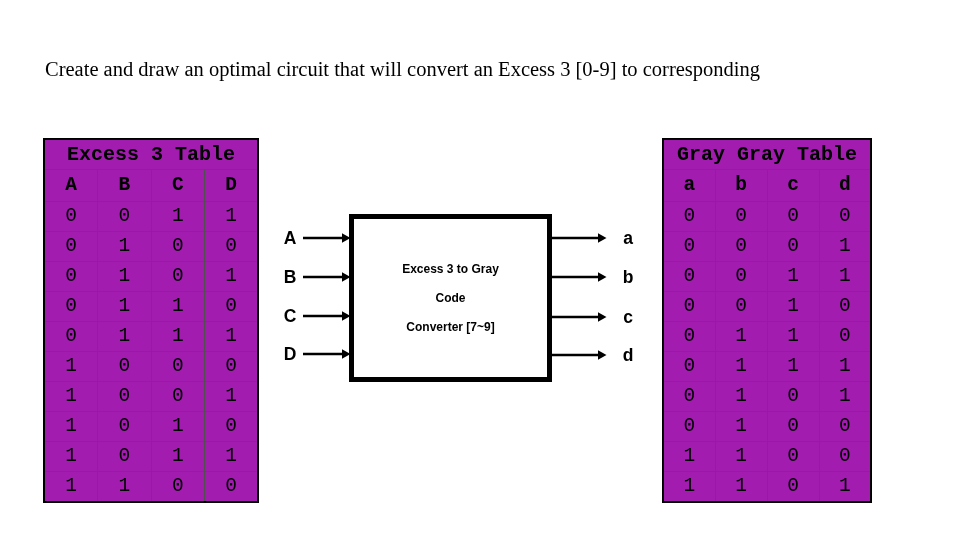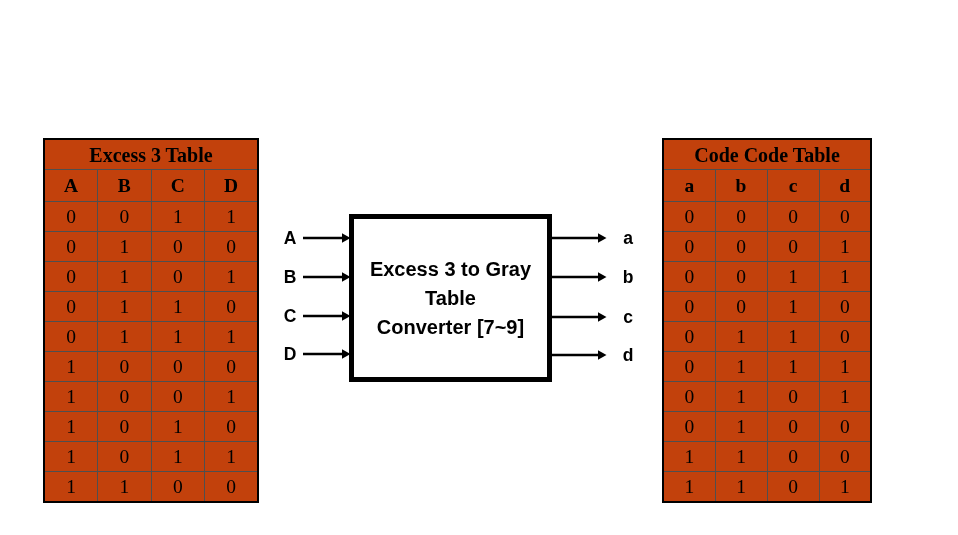--- a/index.html
+++ b/index.html
@@ -24,22 +24,22 @@
     font-size: 20.5px;
     line-height: 26.5px;
     font-weight: 400;
     color: #000000;
   }
   
   .code-table {
     position: absolute;
     border-collapse: collapse;
     table-layout: fixed;
-    background: #c2410c;
-    font-family: Liberation Serif, serif;
+    background: #a21caf;
+    font-family: Liberation Mono, monospace;
   }
   .code-table th, .code-table td {
     border: 1.6px solid #4f4f4f;
     text-align: center;
     vertical-align: middle;
     padding: 0;
     line-height: 1;
   }
   .code-table { border: 2.5px solid #000000; }
   .code-table .t-title {
@@ -78,21 +78,21 @@
     height: 158px;
     border: 5px solid #000000;
     background: #ffffff;
     display: flex;
     flex-direction: column;
     justify-content: center;
     align-items: center;
     text-align: center;
     font-family: "Liberation Sans", sans-serif;
     font-weight: 700;
-    font-size: 20px;
+    font-size: 12px;
     line-height: 29px;
     color: #000000;
   }
   .io-label {
     position: absolute;
     width: 24px;
     height: 22px;
     text-align: center;
     font-family: "Liberation Sans", sans-serif;
     font-weight: 700;
@@ -102,20 +102,21 @@
   }
   .io-label.in  { left: 0px; }
   .io-label.out { left: 338px; }
 </style>
 </head>
 <body>
 
 <div class="page">
 
   <div class="prompt">
+    <div>Create and draw an optimal circuit that will convert an Excess 3 [0-9] to corresponding</div>
   </div>
 
   <table class="code-table" style="left:43px; top:138px; width:216px;">
     <thead>
       <tr>
         <th colspan="4" class="t-title">Excess 3 Table</th>
       </tr>
       <tr class="head-row">
           <th>A</th>
           <th>B</th>
@@ -183,21 +184,21 @@
           <td>1</td>
           <td>0</td>
           <td>0</td>
         </tr>
       </tbody>
   </table>
 
   <table class="code-table" style="left:662px; top:138px; width:210px;">
     <thead>
       <tr>
-        <th colspan="4" class="t-title">Code Code Table</th>
+        <th colspan="4" class="t-title">Gray Gray Table</th>
       </tr>
       <tr class="head-row">
           <th>a</th>
           <th>b</th>
           <th>c</th>
           <th>d</th>
         </tr>
     </thead>
     <tbody>
         <tr>
@@ -276,21 +277,21 @@
       <line x1="25" y1="116" x2="64" y2="116" stroke="#000000" stroke-width="2.6" marker-end="url(#ah)"></line>
       <line x1="25" y1="154" x2="64" y2="154" stroke="#000000" stroke-width="2.6" marker-end="url(#ah)"></line>
       <line x1="274" y1="38" x2="320" y2="38" stroke="#000000" stroke-width="2.6" marker-end="url(#ah)"></line>
       <line x1="274" y1="77" x2="320" y2="77" stroke="#000000" stroke-width="2.6" marker-end="url(#ah)"></line>
       <line x1="274" y1="117" x2="320" y2="117" stroke="#000000" stroke-width="2.6" marker-end="url(#ah)"></line>
       <line x1="274" y1="155" x2="320" y2="155" stroke="#000000" stroke-width="2.6" marker-end="url(#ah)"></line>
     </svg>
 
     <div class="cbox">
       <div>Excess 3 to Gray</div>
-      <div>Table</div>
+      <div>Code</div>
       <div>Converter [7~9]</div>
     </div>
 
     <span class="io-label in" style="top:27px">A</span>
     <span class="io-label in" style="top:66px">B</span>
     <span class="io-label in" style="top:105px">C</span>
     <span class="io-label in" style="top:143px">D</span>
 
     <span class="io-label out" style="top:27px">a</span>
     <span class="io-label out" style="top:66px">b</span>

